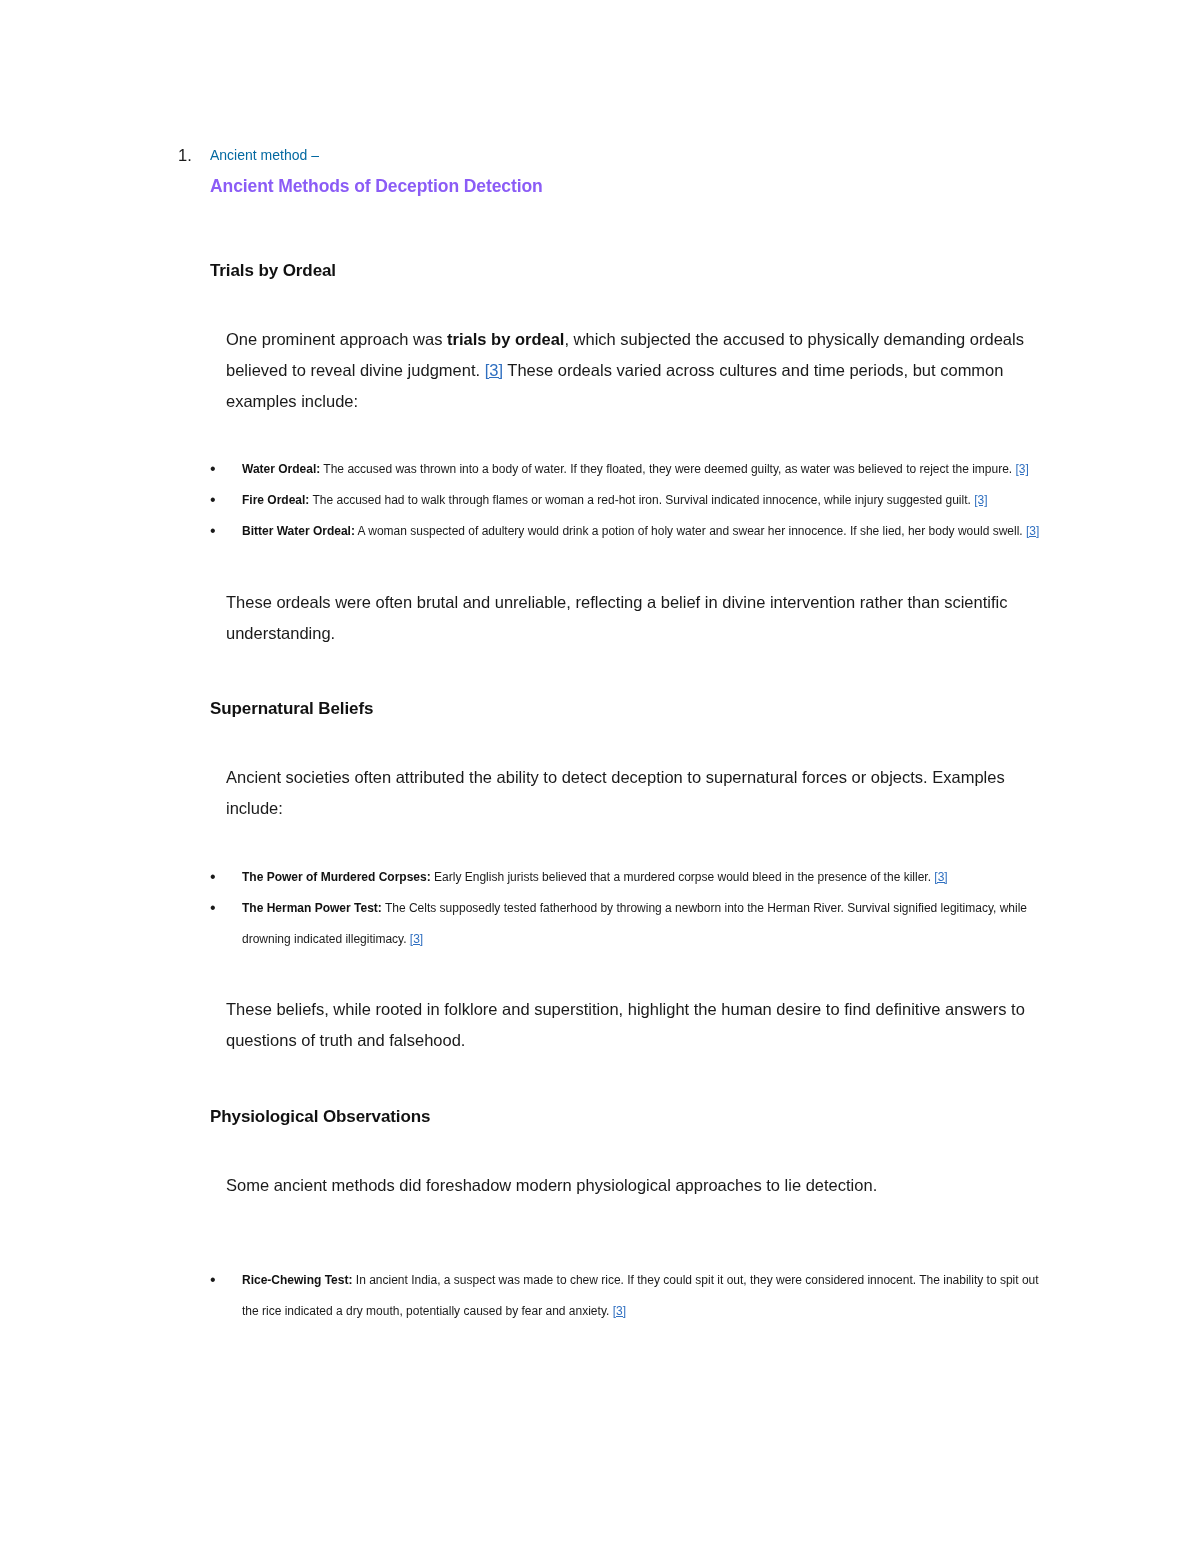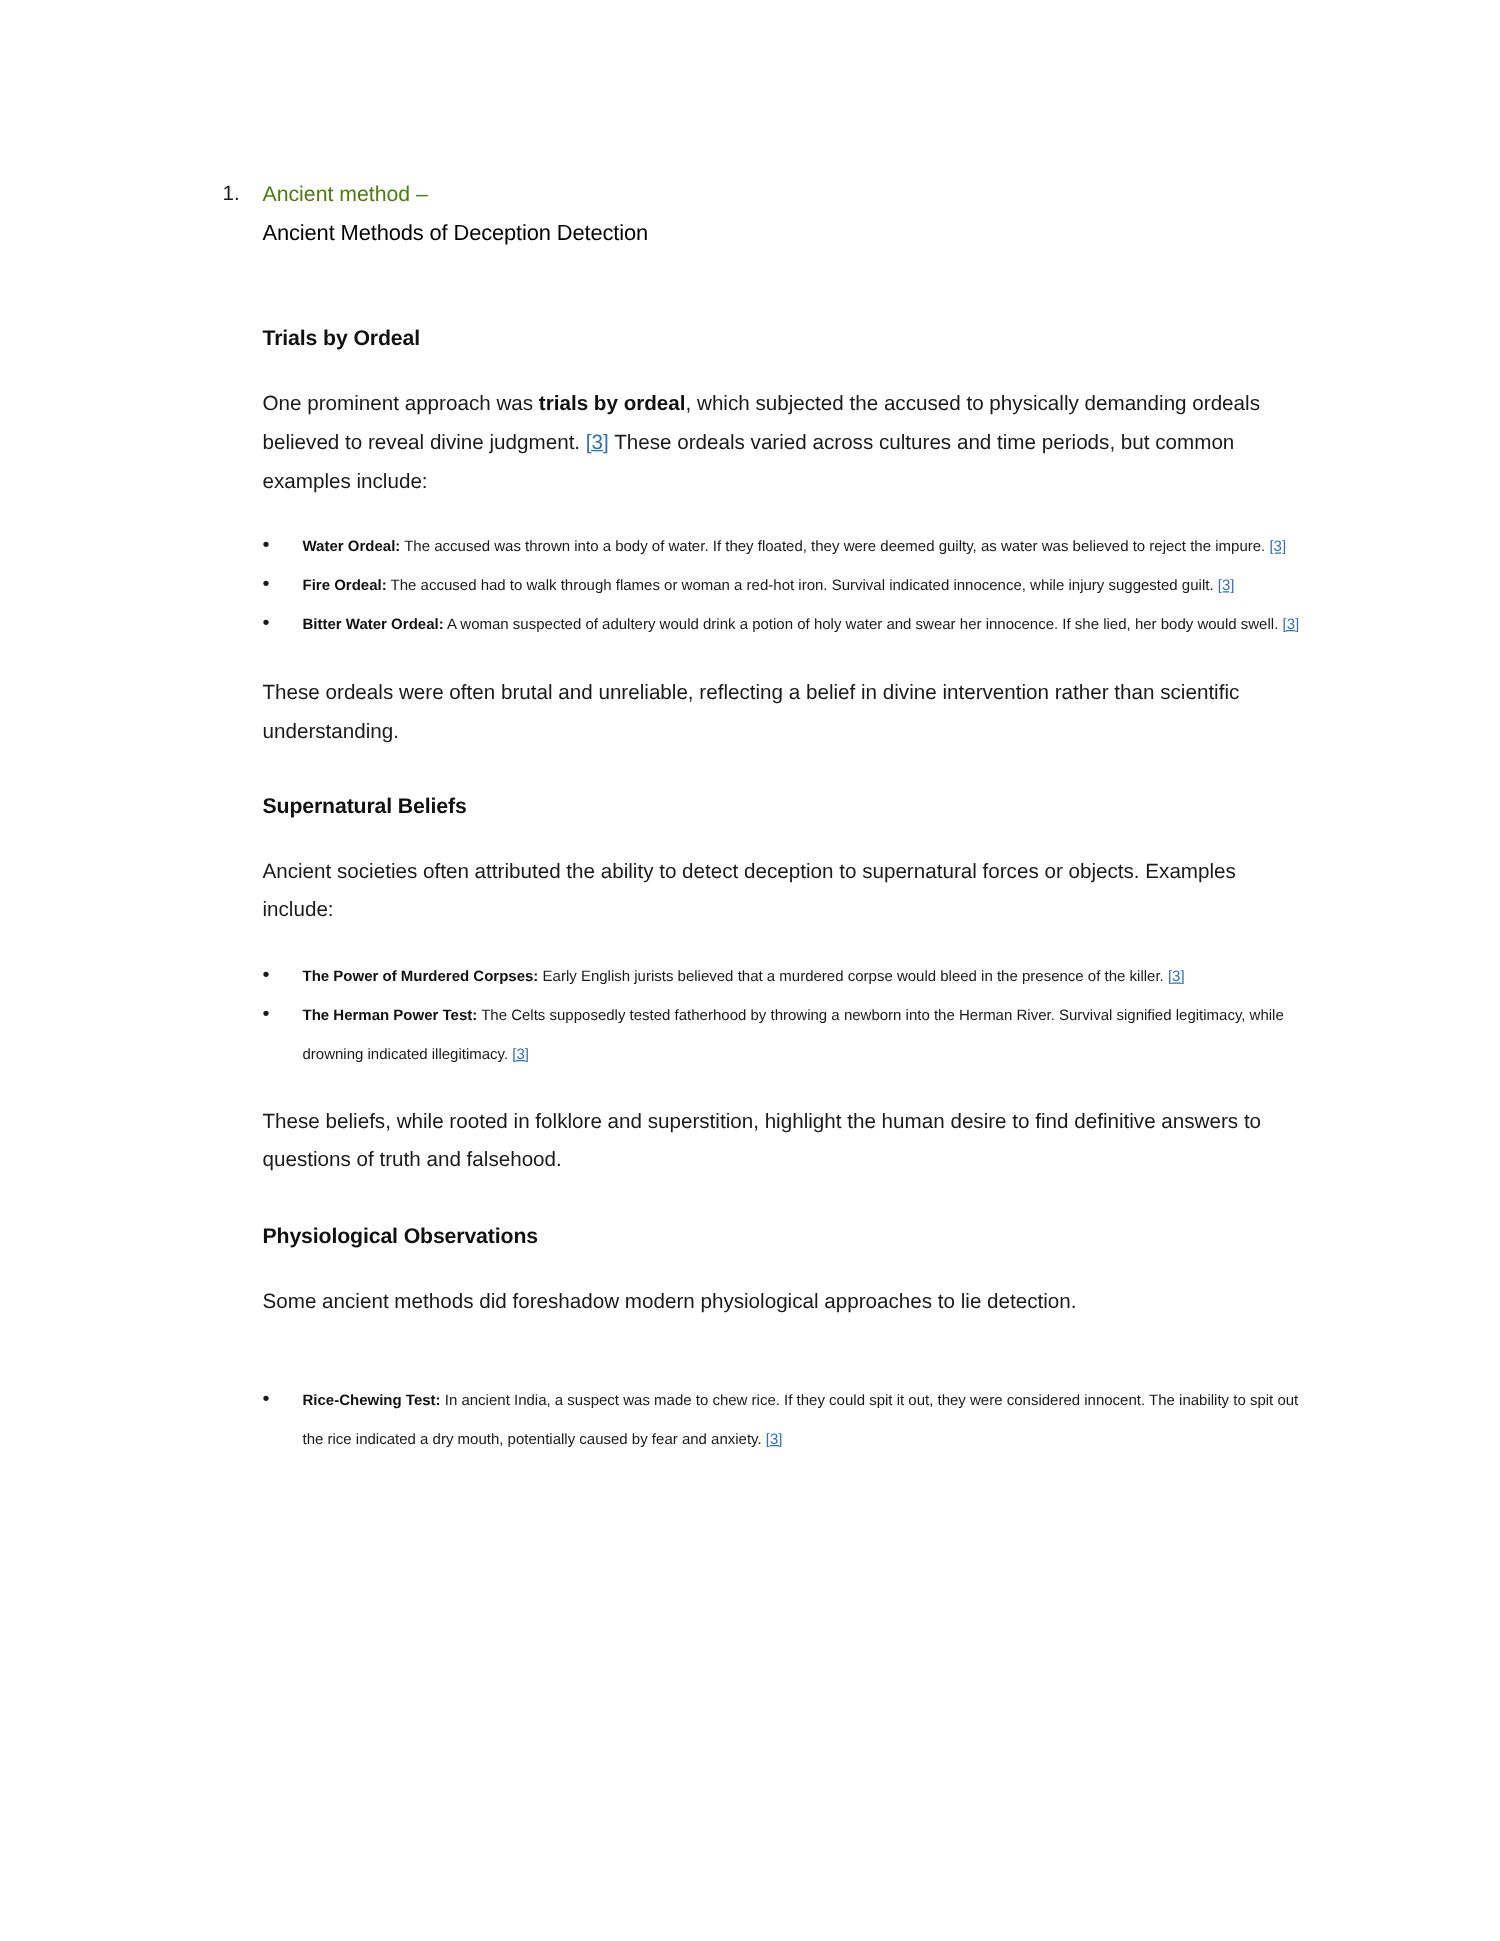--- a/index.html
+++ b/index.html
@@ -37,50 +37,50 @@
   .numbered-item .marker {
     width: 32px;
     flex: 0 0 32px;
     font-size: 16.5px;
     color: #1a1a1a;
   }
   .numbered-item .content {
     flex: 1 1 auto;
   }
   .lead-line {
-    font-size: 17px;
+    font-size: 14px;
     line-height: 31px;
-    color: #4d7c0f;
+    color: #0369a1;
   }
   .doc-title {
     font-size: 17.5px;
-    font-weight: normal;
+    font-weight: bold;
     line-height: 31px;
-    color: #000000;
+    color: #8b5cf6;
     letter-spacing: -0.1px;
   }
 
   
   .indent {
     margin-left: 32px;
   }
 
   h2.section-heading {
     font-size: 17px;
     font-weight: bold;
     margin: 0;
     line-height: 30px;
     color: #111111;
     letter-spacing: -0.1px;
   }
 
   p.para {
     font-size: 16.5px;
     line-height: 30.8px;
-    margin: 0;
+    margin: 16px;
     color: #1a1a1a;
   }
 
   ul.bullets {
     list-style: none;
     margin: 0;
     padding: 0;
   }
   ul.bullets > li {
     position: relative;

